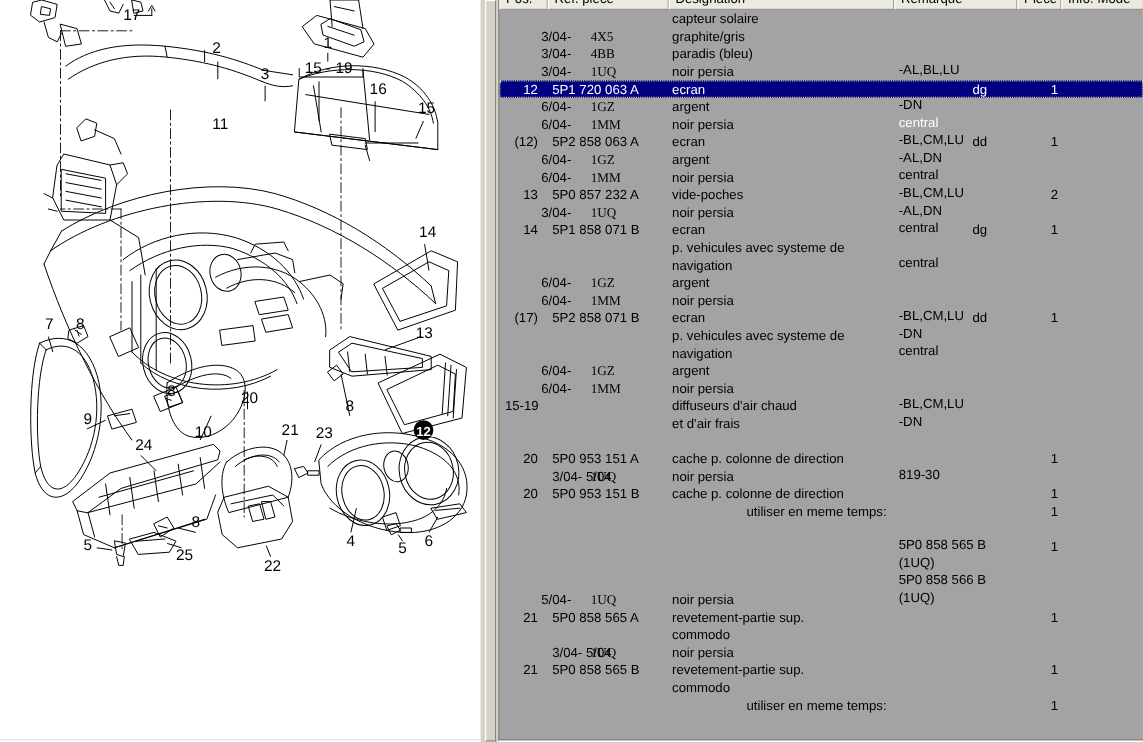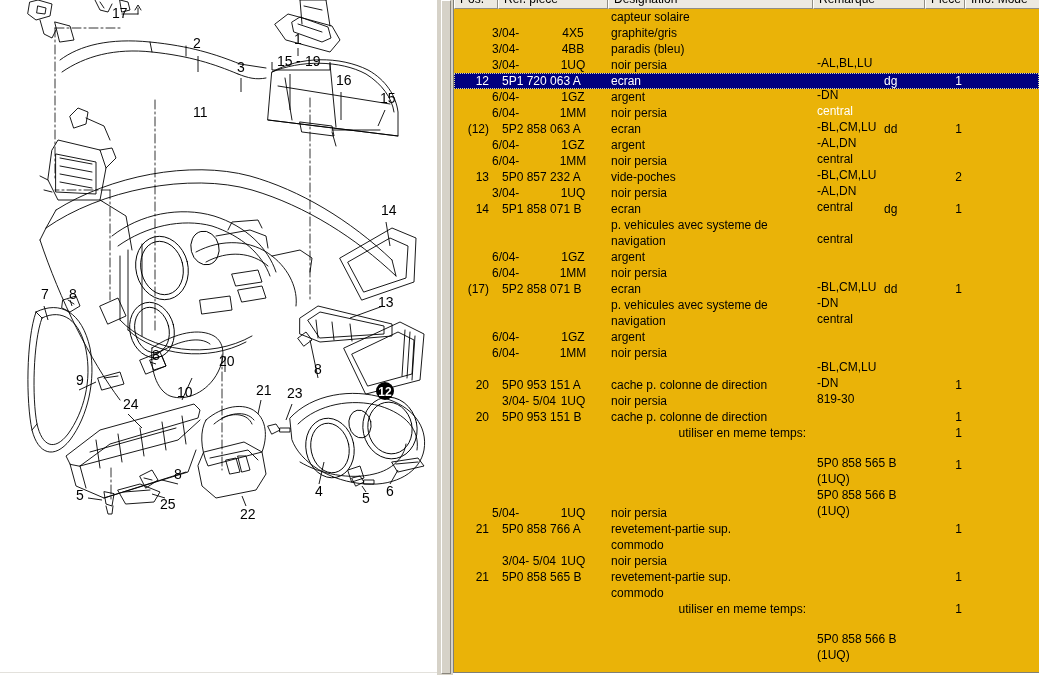--- a/index.html
+++ b/index.html
@@ -28,21 +28,21 @@
   #splitter .sbar{
     position:absolute;left:4px;top:0;width:8px;height:672px;
     background:#d6d2c8;
     border-left:1px solid #ffffff;border-top:1px solid #ffffff;
     border-right:1px solid #89857c;border-bottom:1px solid #89857c;
   }
 
   
   #grid-panel{
     position:absolute;left:453px;top:0;width:586px;height:672px;
-    background:#eab308;
+    background:#a3a3a3;
     border-left:1px solid #7f7f76;
     border-bottom:1px solid #7f7f76;
     overflow:hidden;
   }
   
   #grid-header{
     position:absolute;left:0;top:-12px;width:586px;height:21px;
     background:#ece9e1;
     display:flex;
   }
@@ -71,21 +71,21 @@
   .row.sel::after{
     content:"";position:absolute;left:0;top:0;right:0;bottom:0;
     border:1px dotted #d8d8a0;pointer-events:none;
   }
   .c{position:absolute;top:0;font-size:12px;color:#000;}
   
   .c-pos      {left:5px; width:42px; text-align:left;}
   .c-pos-r    {left:5px; width:30px; text-align:right;}
   .c-date     {left:38px;width:48px; text-align:left;}
   .c-daterng  {left:30px;width:72px; text-align:right;}
-  .c-code     {left:104px;width:30px; text-align:center;}
+  .c-code     {left:83px;width:30px; text-align:left;font-family:Liberation Serif, serif;}
   .c-ref      {left:48px;width:104px;text-align:left;}
   .c-desg     {left:157px;}
   .c-desg-r   {left:157px;width:195px;text-align:right;}
   .c-rem      {left:363px;margin-top:30px;}
   .c-piece    {left:490px;width:18px;text-align:right;}
 </style>
 </head>
 <body>
 
 <div id="app">
@@ -455,20 +455,27 @@
           <span class="c c-desg">argent</span>
           <span class="c c-rem">-BL,CM,LU</span>
         </div>
         <div class="row">
           <span class="c c-date">6/04-</span>
           <span class="c c-code">1MM</span>
           <span class="c c-desg">noir persia</span>
           <span class="c c-rem">-DN</span>
         </div>
         <div class="row">
+          <span class="c c-pos">15-19</span>
+          <span class="c c-desg">diffuseurs d'air chaud</span>
+        </div>
+        <div class="row">
+          <span class="c c-desg">et d'air frais</span>
+        </div>
+        <div class="row">
           <span class="c c-rem">819-30</span>
         </div>
         <div class="row">
           <span class="c c-pos-r">20</span>
           <span class="c c-ref">5P0 953 151 A</span>
           <span class="c c-desg">cache p. colonne de direction</span>
           <span class="c c-piece">1</span>
         </div>
         <div class="row">
           <span class="c c-daterng">3/04- 5/04</span>
@@ -497,21 +504,21 @@
           <span class="c c-rem">(1UQ)</span>
         </div>
         <div class="row"></div>
         <div class="row">
           <span class="c c-date">5/04-</span>
           <span class="c c-code">1UQ</span>
           <span class="c c-desg">noir persia</span>
         </div>
         <div class="row">
           <span class="c c-pos-r">21</span>
-          <span class="c c-ref">5P0 858 766 A</span>
+          <span class="c c-ref">5P0 858 565 A</span>
           <span class="c c-desg">revetement-partie sup.</span>
           <span class="c c-piece">1</span>
         </div>
         <div class="row">
           <span class="c c-desg">commodo</span>
         </div>
         <div class="row">
           <span class="c c-daterng">3/04- 5/04</span>
           <span class="c c-code">1UQ</span>
           <span class="c c-desg">noir persia</span>

